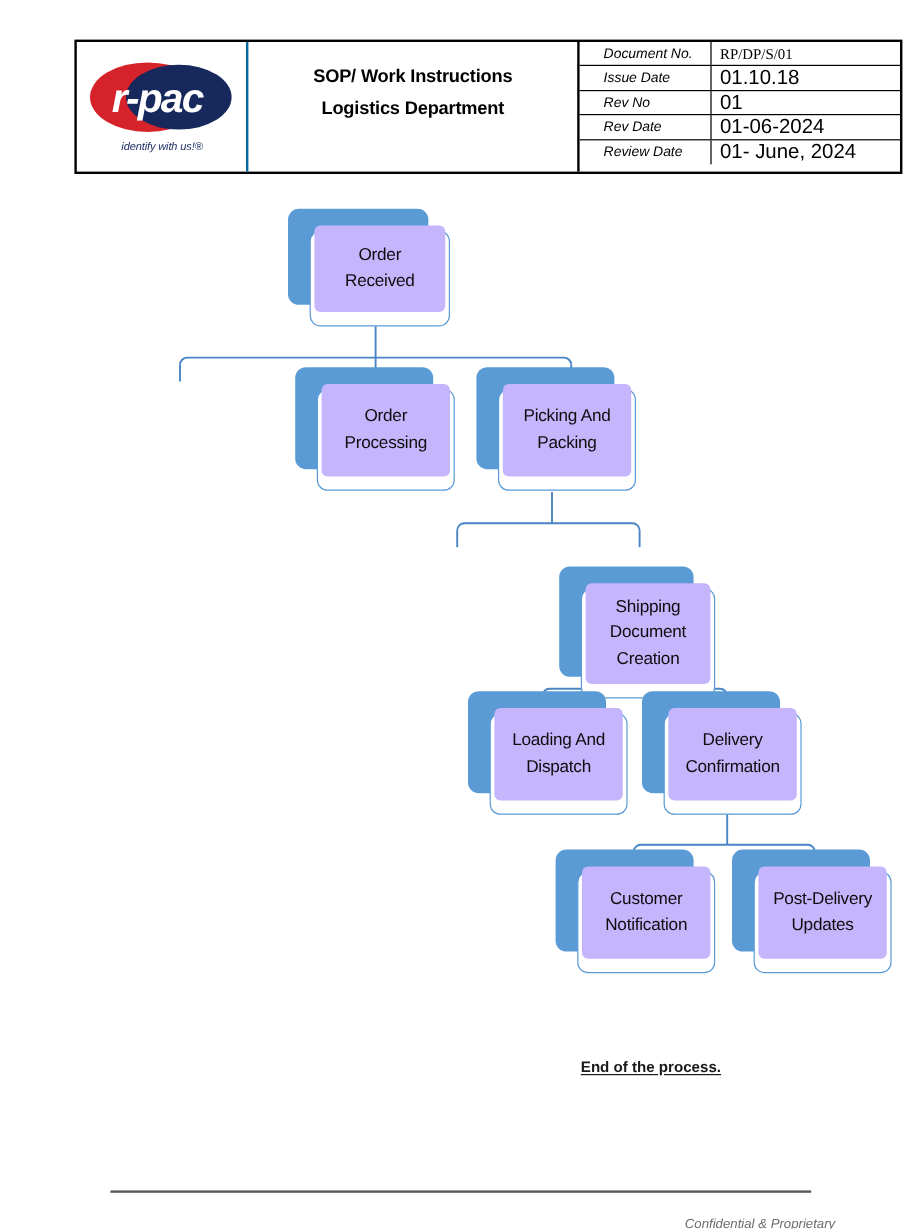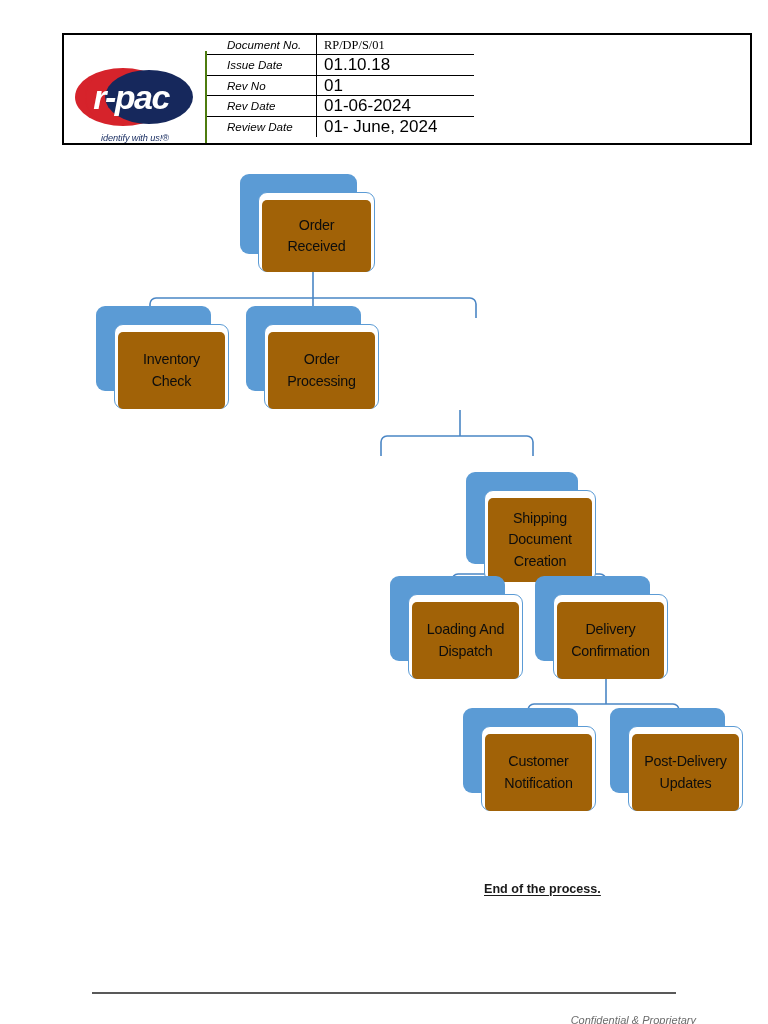--- a/index.html
+++ b/index.html
@@ -9,23 +9,22 @@
     color:#000;
   }
 
   
   #header-table{
     position:absolute;left:62px;top:33px;width:690px;height:112px;
     border:2px solid #000;box-sizing:border-box;
     display:flex;background:#fff;
   }
   .hdr-logo-cell{
-    width:143px;box-sizing:border-box;border-right:2px solid #4d7c0f;
+    width:143px;box-sizing:border-box;border-right:2px solid #0369a1;
     position:relative;
-    margin-top:16px;
   }
   .hdr-title-cell{
     flex:1;box-sizing:border-box;border-right:2px solid #000;
     display:flex;flex-direction:column;align-items:center;
     padding-top:15px;
   }
   .hdr-title-line{
     font-weight:bold;font-size:15.2px;letter-spacing:-0.15px;
     line-height:27px;color:#000;white-space:nowrap;
   }
@@ -64,23 +63,23 @@
   .node .shadow{
     position:absolute;left:0;top:0;width:100%;height:100%;
     background:#5b9bd5;border-radius:9px;
   }
   .node .face{
     position:absolute;left:18px;top:18px;width:100%;height:100%;
     background:#ffffff;border:1px solid #5b9bd5;border-radius:9px;
     box-sizing:border-box;
   }
   .node .inner{
-    position:absolute;left:22px;top:26px;
+    position:absolute;left:22px;top:14px;
     width:calc(100% - 8px);height:calc(100% - 8px);
-    background:#a16207;border-radius:5px;
+    background:#c4b5fd;border-radius:5px;
     display:flex;align-items:center;justify-content:center;
     box-sizing:border-box;
   }
   .node .label{
     font-size:14.3px;line-height:21.5px;text-align:center;color:#0d0d0d;
     letter-spacing:-0.2px;padding:0 3px;white-space:pre-line;
   }
 
   
   #end-of-process{
@@ -114,20 +113,24 @@
       <svg class="logo-svg" width="128" height="80" viewBox="0 0 128 80">
         <ellipse cx="52" cy="40" rx="48" ry="29" fill="#d6232b"></ellipse>
         <ellipse cx="78" cy="40" rx="44" ry="27" fill="#16285c"></ellipse>
         <path d="M34 14 A30 28 0 0 0 34 66 A40 30 0 0 1 34 14 Z" fill="#d6232b"></path>
         <text x="60" y="52" text-anchor="middle" font-family="'Liberation Sans','DejaVu Sans',sans-serif" font-size="34" font-weight="bold" font-style="italic" fill="#ffffff" letter-spacing="-1.5">r-pac</text>
       </svg>
       <div class="logo-tag">identify with us!®</div>
     </div>
   </div>
 
+  <div class="hdr-title-cell">
+    <div class="hdr-title-line">SOP/ Work Instructions</div>
+    <div class="hdr-title-line">Logistics Department</div>
+  </div>
 
   <div class="hdr-meta-cell">
     <div class="meta-row">
       <div class="meta-key">Document No.</div>
       <div class="meta-val serif">RP/DP/S/01</div>
     </div>
     <div class="meta-row">
       <div class="meta-key">Issue Date</div>
       <div class="meta-val">01.10.18</div>
     </div>
@@ -176,38 +179,38 @@
 
   <div class="node" style="left:240px;top:174px;width:117px;height:80px;">
     <div class="shadow"></div>
     <div class="face"></div>
     <div class="inner">
       <span class="label">Order
 Received</span>
     </div>
   </div>
 
-  <div class="node" style="left:96px;top:306px;width:115px;height:85px;">
-    <div class="shadow"></div>
-    <div class="face"></div>
-    <div class="inner">
-      <span class="label">Inventory
-Check</span>
-    </div>
-  </div>
 
   <div class="node" style="left:246px;top:306px;width:115px;height:85px;">
     <div class="shadow"></div>
     <div class="face"></div>
     <div class="inner">
       <span class="label">Order
 Processing</span>
     </div>
   </div>
 
+  <div class="node" style="left:397px;top:306px;width:115px;height:85px;">
+    <div class="shadow"></div>
+    <div class="face"></div>
+    <div class="inner">
+      <span class="label">Picking And
+Packing</span>
+    </div>
+  </div>
 
 
   <div class="node" style="left:466px;top:437px;width:112px;height:92px;margin-top:35px;">
     <div class="shadow"></div>
     <div class="face"></div>
     <div class="inner">
       <span class="label">Shipping
 Document
 Creation</span>
     </div>

